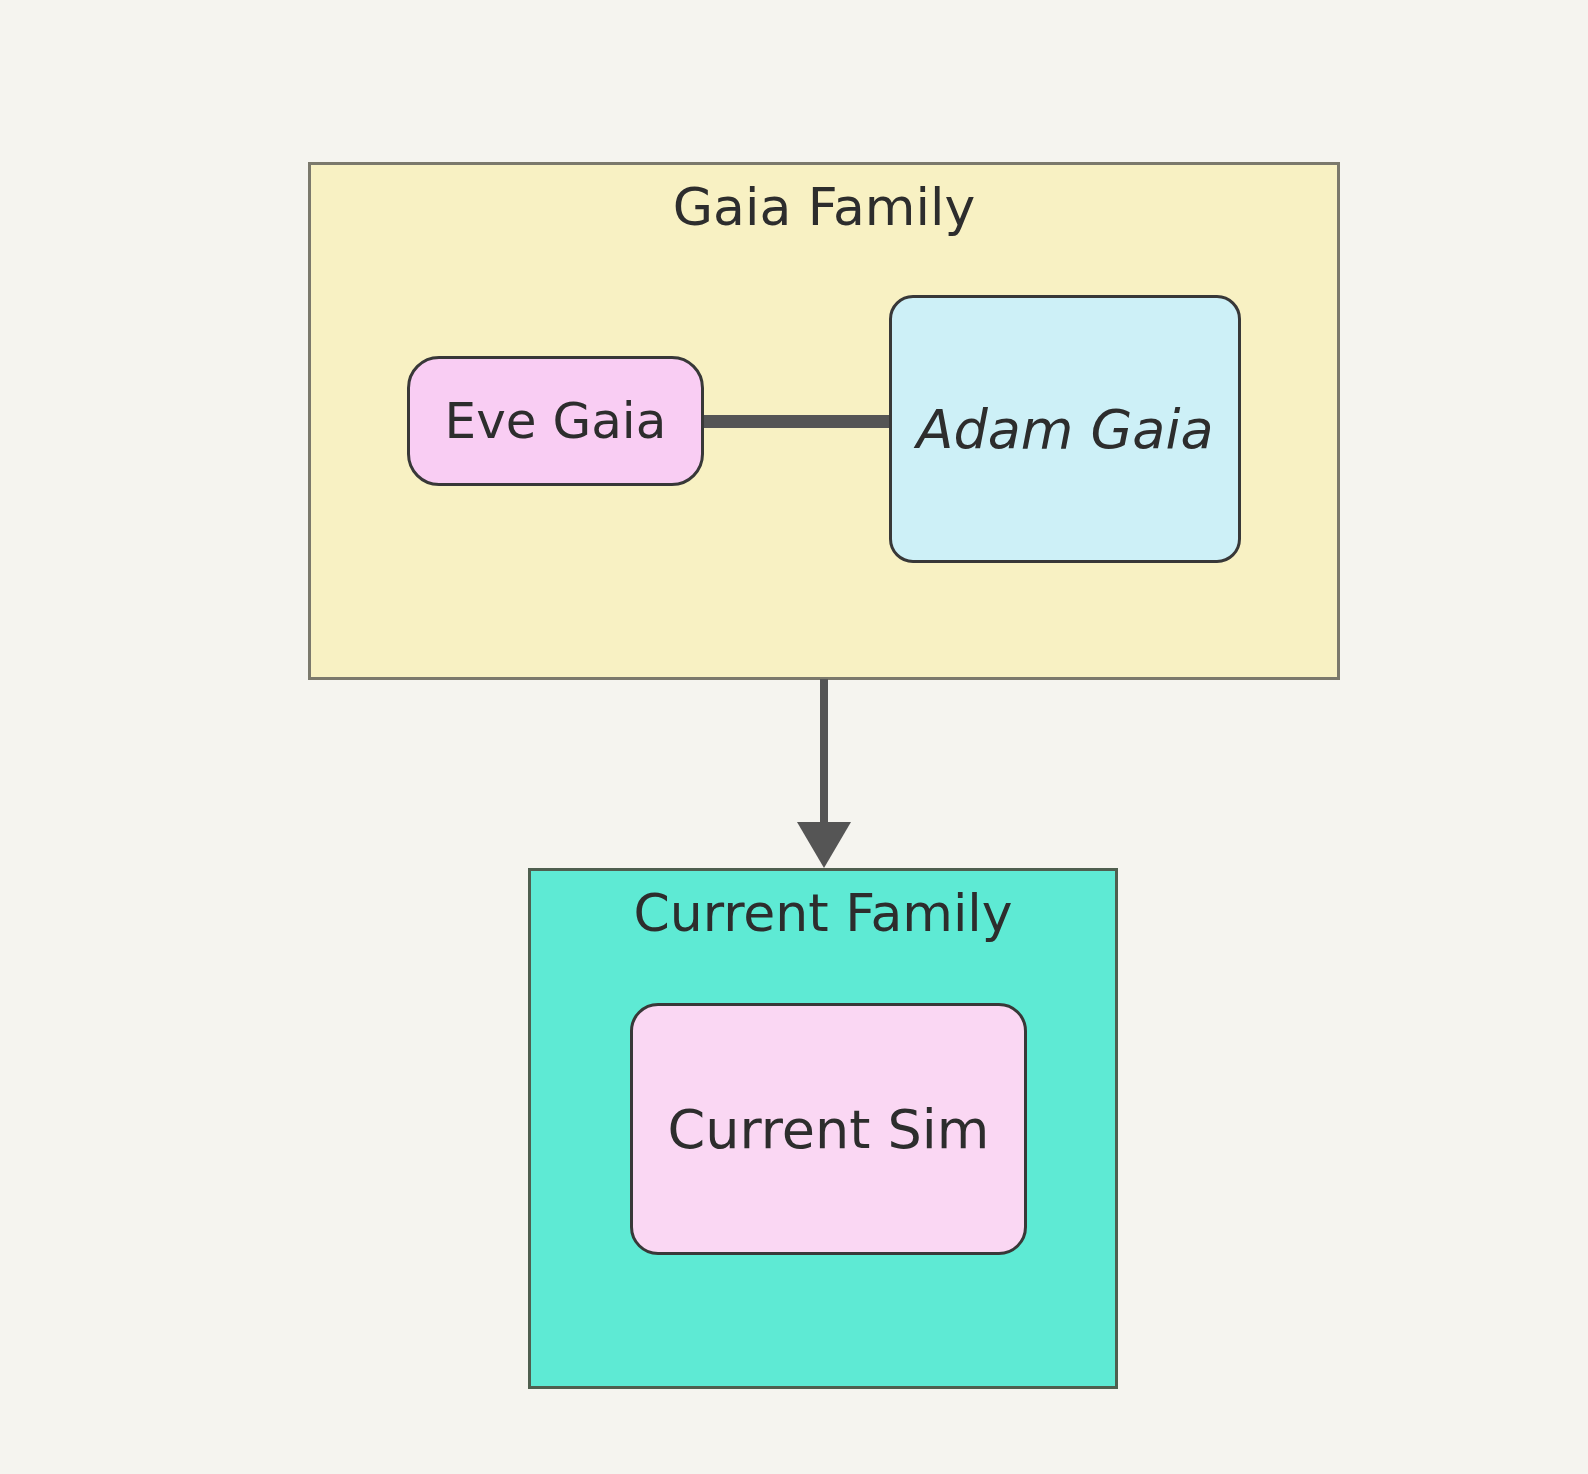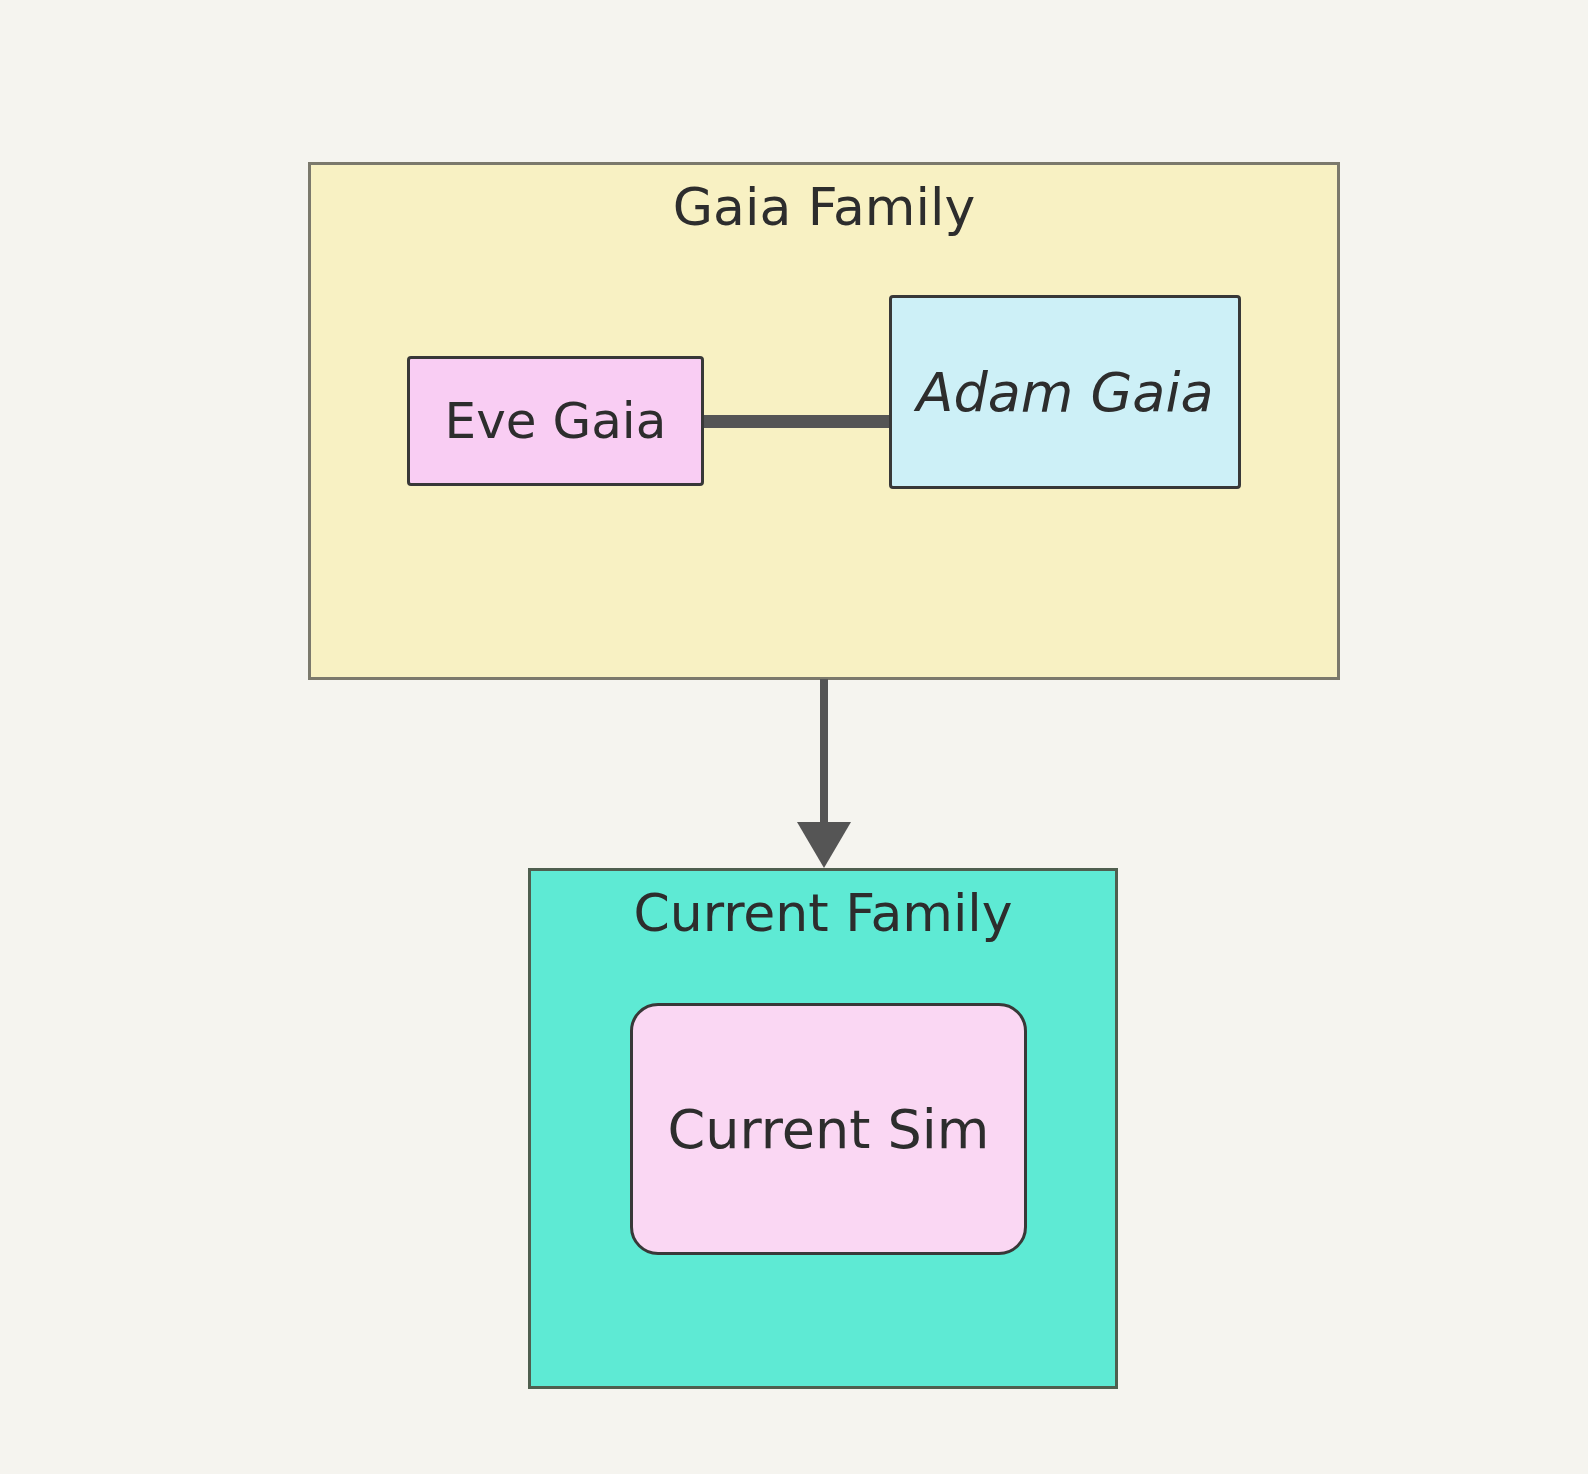--- a/index.html
+++ b/index.html
@@ -57,30 +57,30 @@
     align-items: center;
     justify-content: center;
     white-space: nowrap;
     color: #2D2D2D;
   }
   .node-eve {
     left: 96px;
     top: 191px;
     width: 297px;
     height: 130px;
-    border-radius: 4px;
+    border-radius: 32px;
     background: #F9CDF3;
     font-size: 50px;
   }
   .node-adam {
     left: 578px;
     top: 130px;
     width: 352px;
-    height: 194px;
-    border-radius: 4px;
+    height: 268px;
+    border-radius: 24px;
     background: #CDF0F7;
     font-size: 54px;
     font-style: italic;
     text-align: right;
   }
   .node-sim {
     left: 99px;
     top: 132px;
     width: 397px;
     height: 252px;

